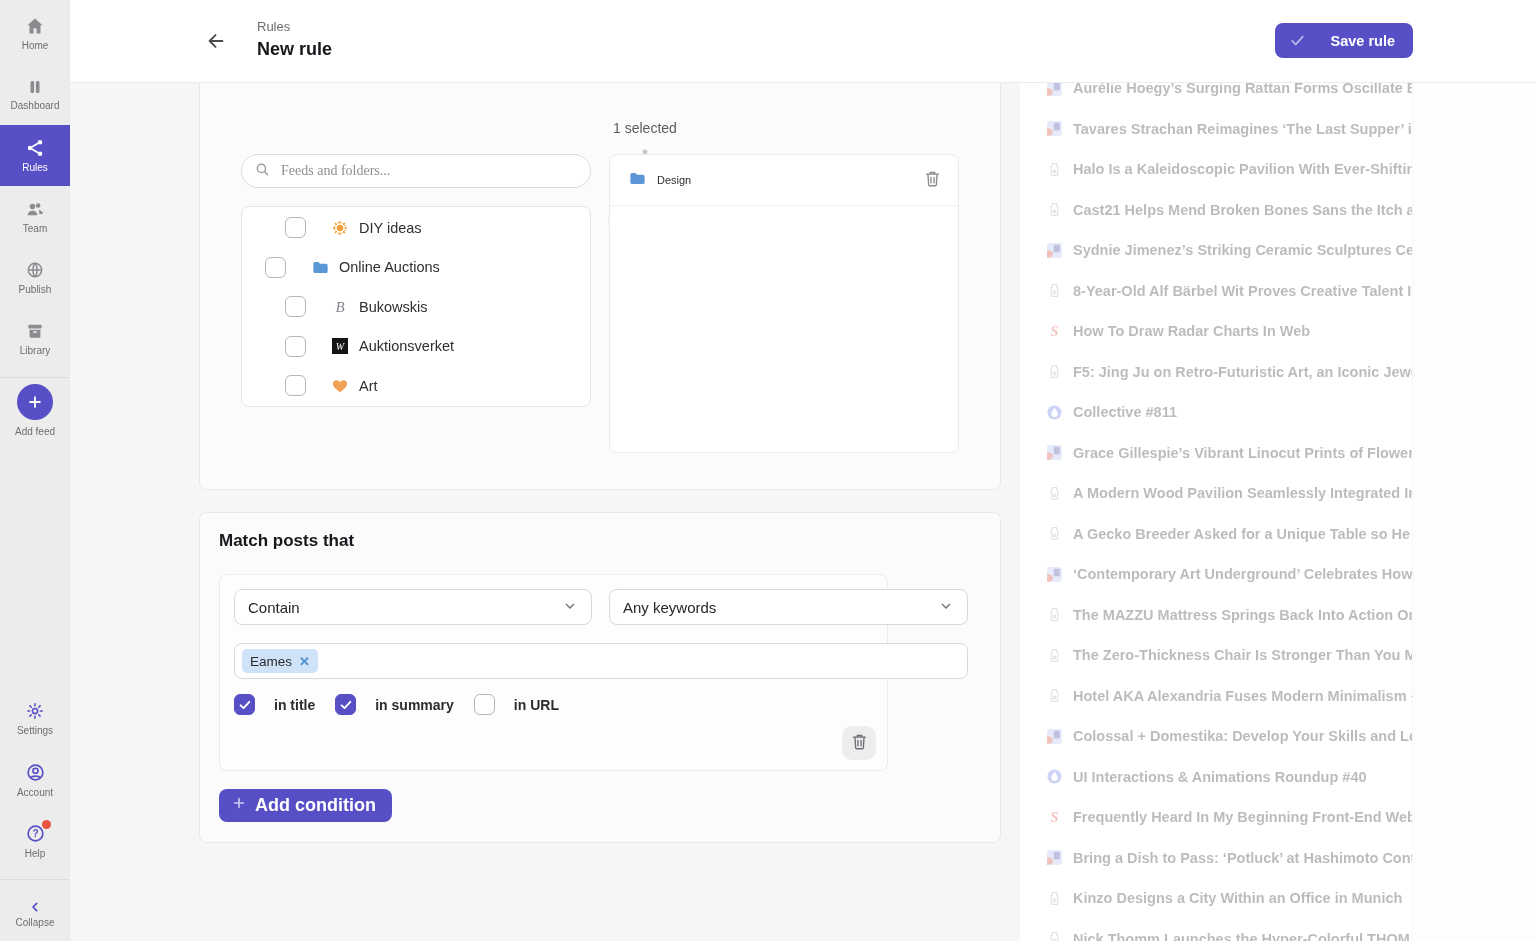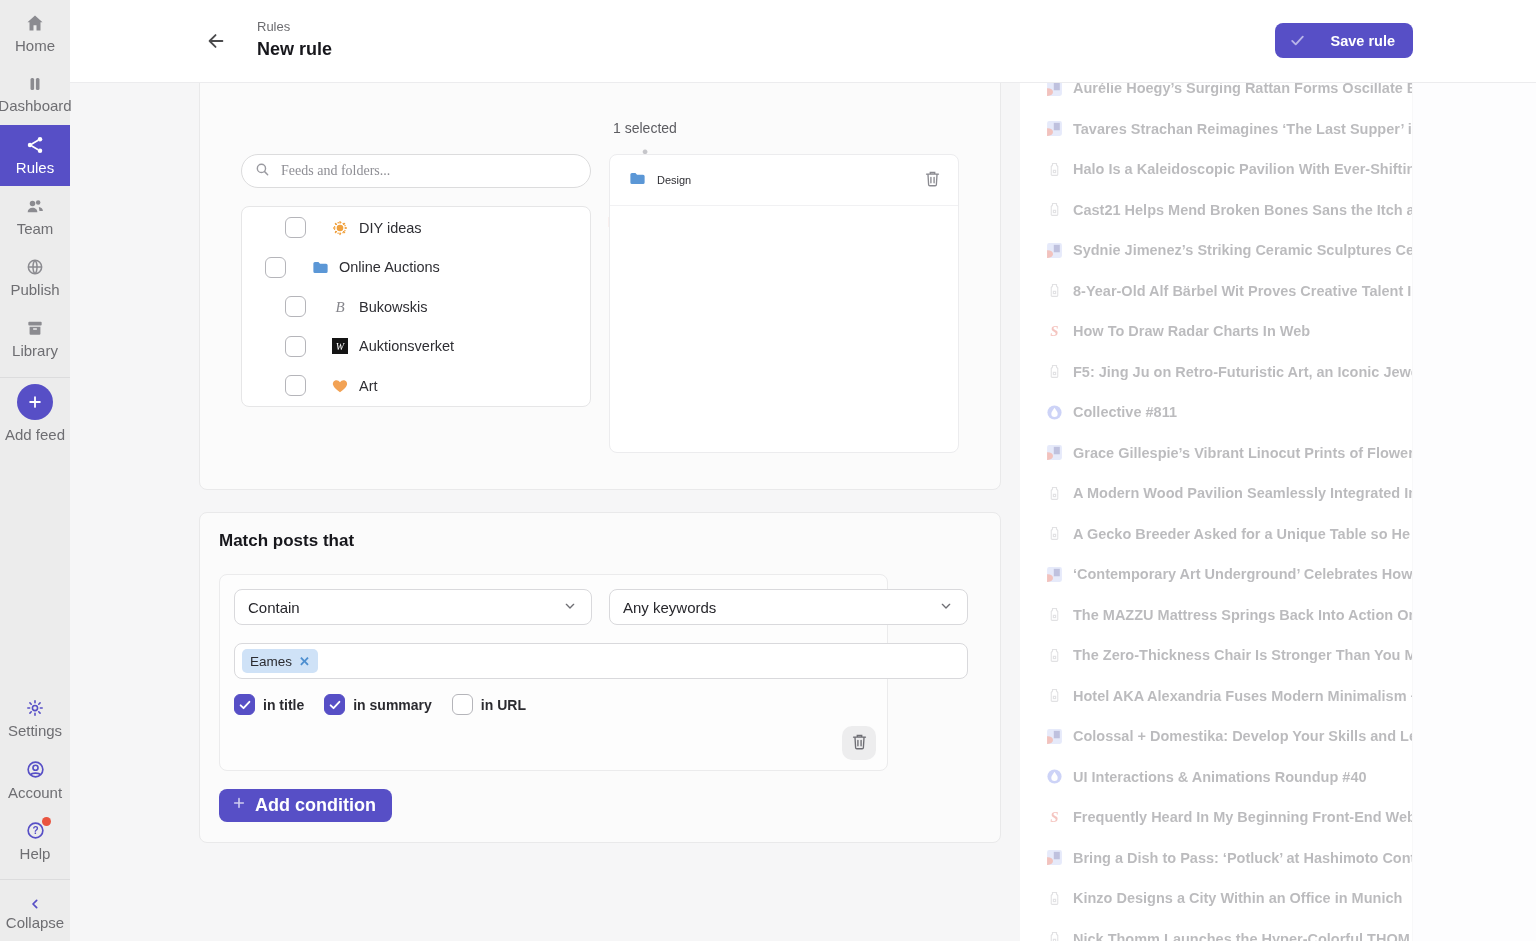--- a/index.html
+++ b/index.html
@@ -3,21 +3,21 @@
 <meta charset="utf-8">
 <style>
   html,body{margin:0;padding:0;width:1536px;height:941px;overflow:hidden;
     font-family:"Liberation Sans",sans-serif;background:#f6f6f7;-webkit-font-smoothing:antialiased;}
   *{box-sizing:border-box;}
 
   
   .sidebar{position:absolute;left:0;top:0;width:70px;height:941px;background:#ececec;z-index:40;}
   .nav-item{height:61px;display:flex;flex-direction:column;align-items:center;justify-content:center;gap:4px;cursor:pointer;}
   .nav-item:first-child{margin-top:3px;}
-  .nav-label{font-size:15px;color:#6e6e72;}
+  .nav-label{font-size:10px;color:#6e6e72;}
   .nav-ic svg{display:block;}
   .nav-item.active{background:#574fc6;}
   .nav-item.active .nav-label{color:#fff;}
   .sb-divider{height:1px;background:#dcdcdd;margin:8px 0 6px 0;}
   .addfeed{display:flex;flex-direction:column;align-items:center;gap:6px;margin-top:6px;cursor:pointer;}
   .addfeed-circle{width:36px;height:36px;border-radius:50%;background:#574fc6;display:flex;align-items:center;justify-content:center;}
   .sidebar-bottom{position:absolute;bottom:0;left:0;width:70px;}
   .nav-item.accent .nav-label{color:#6e6e72;}
   .help-wrap{position:relative;}
   .help-dot{position:absolute;top:-3px;right:-5px;width:9px;height:9px;border-radius:50%;background:#e9543f;}
@@ -67,21 +67,21 @@
     padding:0 13px;justify-content:space-between;cursor:pointer;}
   .select-left{left:14px;width:358px;}
   .select-right{left:389px;width:359px;}
   .select span{font-size:15px;color:#27272c;}
   .kw-input{position:absolute;left:14px;top:68px;width:734px;height:36px;background:#fff;border:1px solid #d9d9dc;border-radius:8px;
     display:flex;align-items:center;padding:0 7px;gap:6px;}
   .chip{background:#cfe2f7;border-radius:5px;height:24px;display:flex;align-items:center;padding:0 8px;gap:7px;}
   .chip span{font-size:13.5px;color:#2b2b30;}
   .chip .x{color:#4e8fd0;font-size:13px;font-weight:bold;cursor:pointer;}
   .cb-row{position:absolute;left:14px;top:119px;display:flex;align-items:center;gap:20px;}
-  .cb-item{display:flex;align-items:center;gap:8px;cursor:pointer;}
+  .cb-item{display:flex;align-items:center;gap:19px;cursor:pointer;}
   .cb-item .cb.checked{background:#574fc6;border-color:#574fc6;display:flex;align-items:center;justify-content:center;}
   .cb-item label{font-size:14px;font-weight:bold;color:#2b2b30;cursor:pointer;}
   .cond-trash{position:absolute;right:11px;bottom:10px;width:34px;height:34px;background:#ededee;border:none;border-radius:10px;
     display:flex;align-items:center;justify-content:center;cursor:pointer;}
   .add-cond{position:absolute;left:19px;top:276px;height:33px;padding:0 16px 0 12px;background:#574fc6;border:none;border-radius:8px;
     display:flex;align-items:center;gap:8px;cursor:pointer;}
   .add-cond span{color:#fff;font-size:18px;font-weight:bold;}
 
   
   .preview{position:absolute;left:950px;top:83px;width:516px;height:858px;background:#fff;overflow:hidden;}

